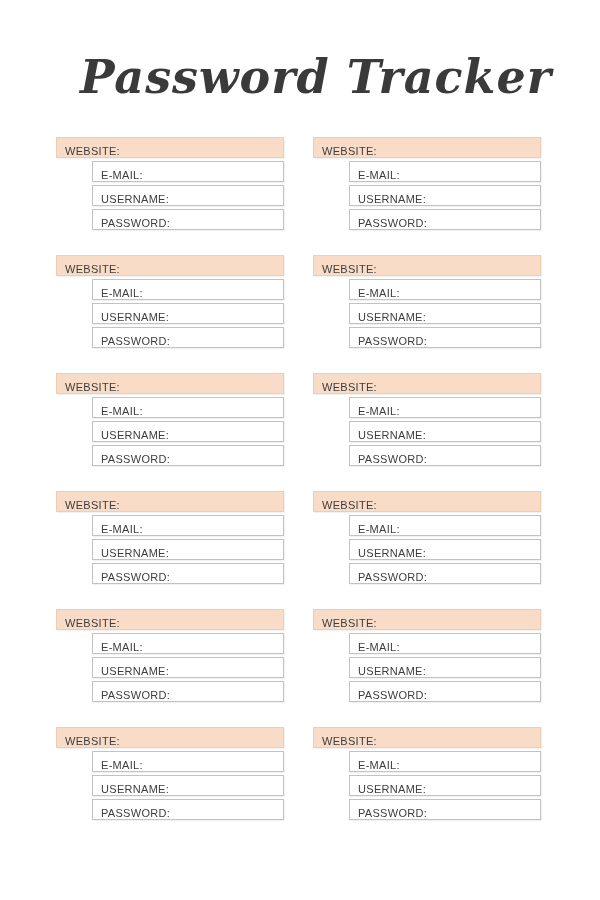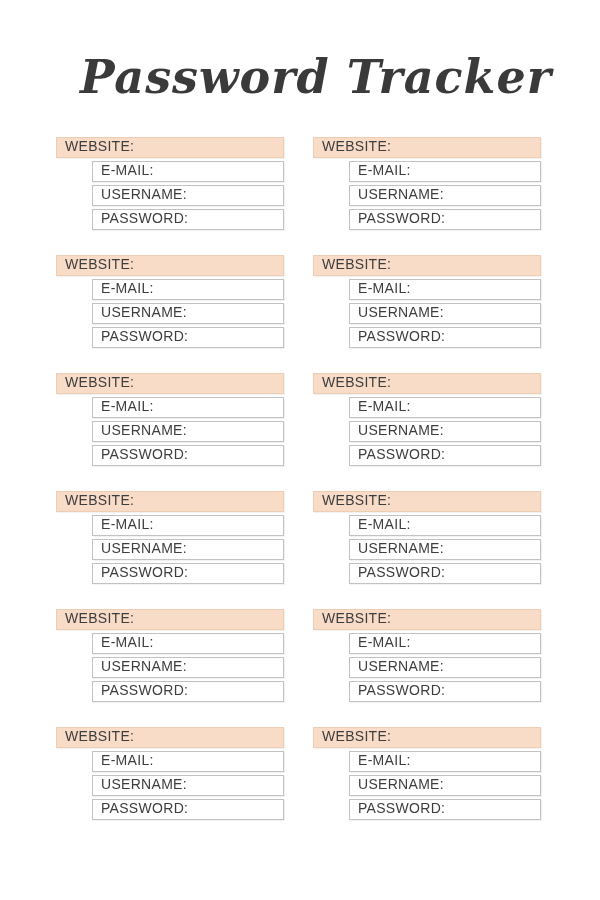--- a/index.html
+++ b/index.html
@@ -41,23 +41,23 @@
   }
   .block {
     display: flex;
     flex-direction: column;
     gap: 3px;
   }
   .row {
     box-sizing: border-box;
     height: 21px;
     display: flex;
-    align-items: flex-start;
+    align-items: flex-end;
     padding-left: 8px;
-    font-size: 14px;
+    font-size: 11px;
     letter-spacing: 0.3px;
     color: var(--label-text, #3d3d3d);
   }
   .row.header {
     background: var(--header-fill, #f8dcc8);
     border: 1px solid var(--header-border, #edceb2);
     box-shadow: 1px 1px 1px rgba(0,0,0,0.05);
   }
   .row.field {
     background: var(--field-fill, #ffffff);

